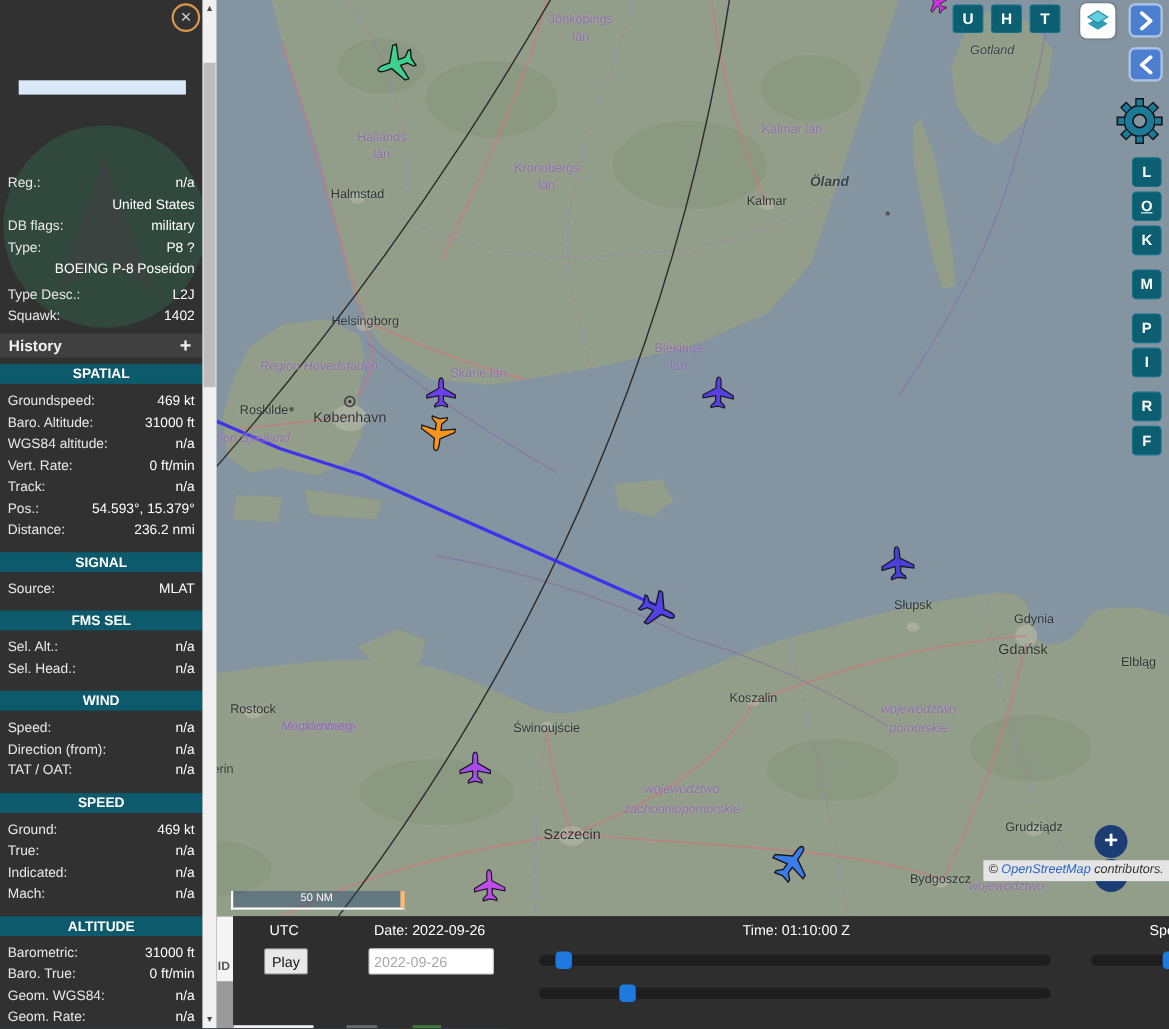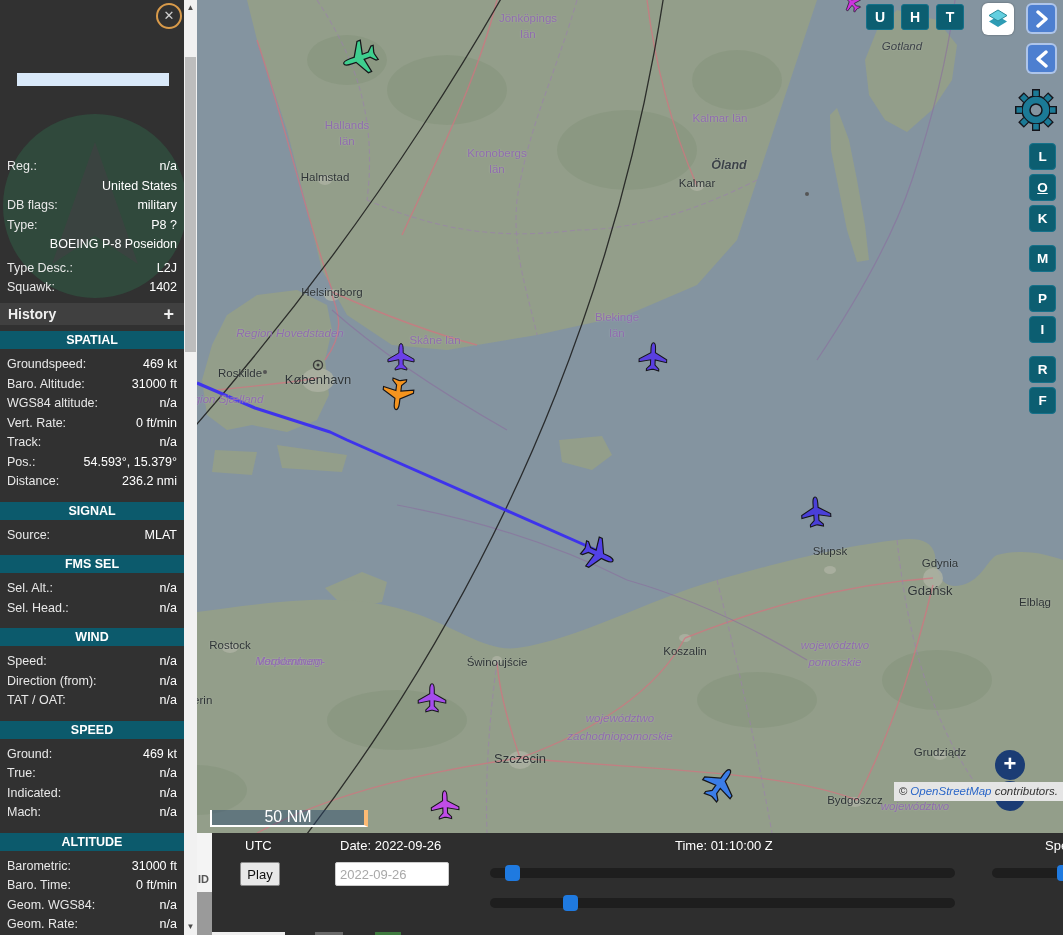--- a/index.html
+++ b/index.html
@@ -51,21 +51,21 @@
          border-radius:4px;font-weight:bold;font-size:13.5px;display:flex;align-items:center;justify-content:center;cursor:pointer;}
   .sqbtn.ul{text-decoration:underline;}
   .navbtn{position:absolute;width:31px;height:31px;background:#4d7fd0;border:2px solid rgba(255,255,255,0.55);
           border-radius:6px;display:flex;align-items:center;justify-content:center;cursor:pointer;box-sizing:border-box;}
   #layers-btn{position:absolute;width:32px;height:32px;background:#fff;border-radius:6px;
               display:flex;align-items:center;justify-content:center;cursor:pointer;box-shadow:0 0 2px #0006;}
   .zoombtn{position:absolute;width:30px;height:30px;border-radius:50%;background:#1b3c74;color:#fff;
            font-size:22px;font-weight:bold;text-align:center;line-height:27px;cursor:pointer;}
   #scalebar{position:absolute;left:13px;top:810px;width:152px;height:15px;background:rgba(40,70,110,0.45);
             border-left:2px solid #fff;border-right:4px solid #fdba74;border-bottom:2px solid #fff;
-            color:#fff;font-size:16px;text-align:center;line-height:14px;}
+            color:#fff;font-size:10px;text-align:center;line-height:14px;}
   #attrib{position:absolute;right:0;top:782px;height:19px;background:#e5e5e5;color:#333;
           font-size:11.5px;line-height:19px;padding:0 5px;white-space:nowrap;font-style:italic;}
   #attrib .lnk{color:#2a66c8;cursor:pointer;}
   
   #playback{position:absolute;left:212px;top:833px;width:851px;height:102px;background:#2e2e2e;
             color:#fff;overflow:hidden;z-index:5;}
   #playback .plabel{position:absolute;font-size:13px;white-space:nowrap;}
   #play-btn{position:absolute;left:28px;top:29px;width:40px;height:24px;background:#e8e8e8;color:#111;
             border:1px solid #8a8a8a;border-radius:2px;font-size:13px;font-family:"Liberation Sans",sans-serif;cursor:pointer;}
   #date-input{position:absolute;left:123px;top:29px;width:104px;height:22px;border:1px solid #ccc;border-radius:2px;
@@ -211,21 +211,21 @@
             <span class="val">n/a</span>
           </div>
       </div>
       <div class="sec-h mt">ALTITUDE</div>
       <div class="sec-rows">
         <div class="srow">
             <span class="lab">Barometric:</span>
             <span class="val">31000 ft</span>
           </div>
         <div class="srow">
-            <span class="lab">Baro. Time:</span>
+            <span class="lab">Baro. True:</span>
             <span class="val">0 ft/min</span>
           </div>
         <div class="srow">
             <span class="lab">Geom. WGS84:</span>
             <span class="val">n/a</span>
           </div>
         <div class="srow">
             <span class="lab">Geom. Rate:</span>
             <span class="val">n/a</span>
           </div>
@@ -335,36 +335,36 @@
     </svg>
 
     <span class="mlabel region" style="left:331px;top:18px;">Jönköpings</span>
     <span class="mlabel region" style="left:331px;top:34px;">län</span>
     <span class="mlabel island" style="left:705px;top:46px;">Gotland</span>
     <span class="mlabel region" style="left:150px;top:125px;">Hallands</span>
     <span class="mlabel region" style="left:150px;top:141px;">län</span>
     <span class="mlabel region" style="left:300px;top:153px;">Kronobergs</span>
     <span class="mlabel region" style="left:300px;top:169px;">län</span>
     <span class="mlabel region" style="left:523px;top:118px;">Kalmar län</span>
-    <span class="mlabel island b" style="left:532px;top:165px;text-align:center;">Öland</span>
+    <span class="mlabel island b" style="left:557px;top:165px;text-align:center;">Öland</span>
     <span class="mlabel place" style="left:500px;top:183px;">Kalmar</span>
     <span class="mlabel place" style="left:128px;top:177px;">Halmstad</span>
     <span class="mlabel place" style="left:135px;top:292px;">Helsingborg</span>
     <span class="mlabel region it" style="left:93px;top:333px;">Region Hovedstaden</span>
     <span class="mlabel region" style="left:238px;top:340px;">Skåne län</span>
     <span class="mlabel region" style="left:420px;top:317px;">Blekinge</span>
     <span class="mlabel region" style="left:420px;top:333px;">län</span>
     <span class="mlabel place" style="left:43px;top:373px;">Roskilde</span>
     <span class="mlabel place big" style="left:121px;top:379px;">København</span>
     <span class="mlabel region it noctr" style="left:-18px;top:393px;">Region Sjælland</span>
     <span class="mlabel place" style="left:743px;top:563px;">Gdynia</span>
     <span class="mlabel place big" style="left:733px;top:590px;">Gdańsk</span>
     <span class="mlabel place" style="left:633px;top:551px;">Słupsk</span>
     <span class="mlabel place" style="left:838px;top:602px;">Elbląg</span>
-    <span class="mlabel place" style="left:488px;top:635px;margin-top:16px;">Koszalin</span>
+    <span class="mlabel place" style="left:488px;top:635px;">Koszalin</span>
     <span class="mlabel place" style="left:300px;top:662px;">Świnoujście</span>
     <span class="mlabel place" style="left:33px;top:645px;">Rostock</span>
     <span class="mlabel region it" style="left:93px;top:647px;margin-top:14px;">Mecklenburg-</span>
     <span class="mlabel region it" style="left:93px;top:661px;">Vorpommern</span>
     <span class="mlabel region it" style="left:638px;top:645px;">województwo</span>
     <span class="mlabel region it" style="left:638px;top:662px;">pomorskie</span>
     <span class="mlabel region it" style="left:423px;top:718px;">województwo</span>
     <span class="mlabel region it" style="left:423px;top:736px;">zachodniopomorskie</span>
     <span class="mlabel place big" style="left:323px;top:758px;">Szczecin</span>
     <span class="mlabel place" style="left:743px;top:752px;">Grudziądz</span>

